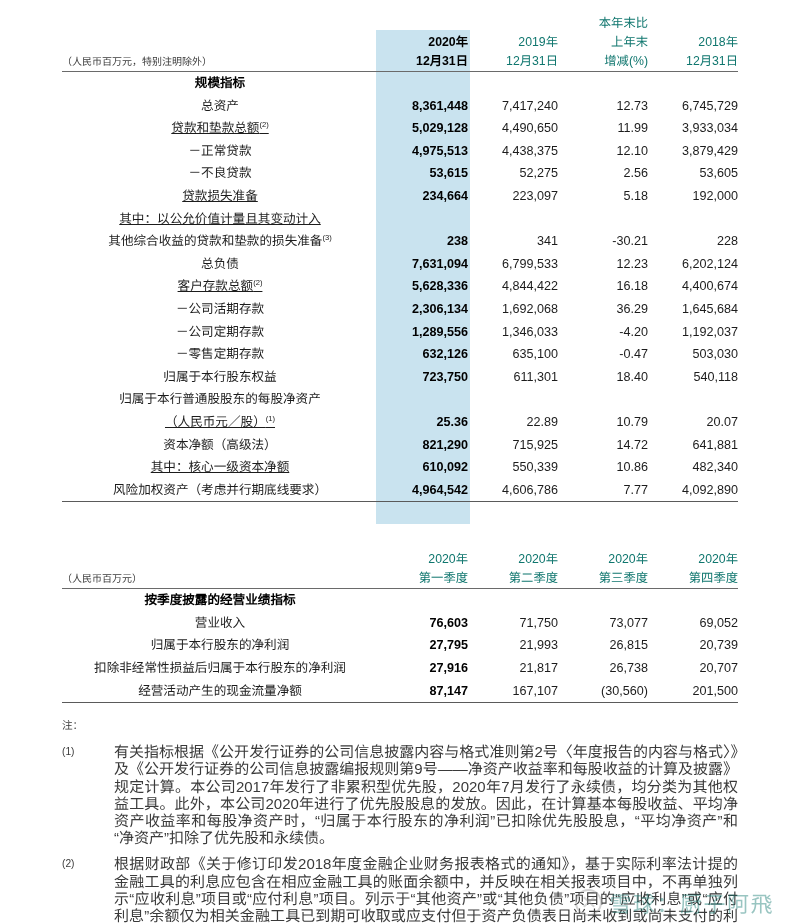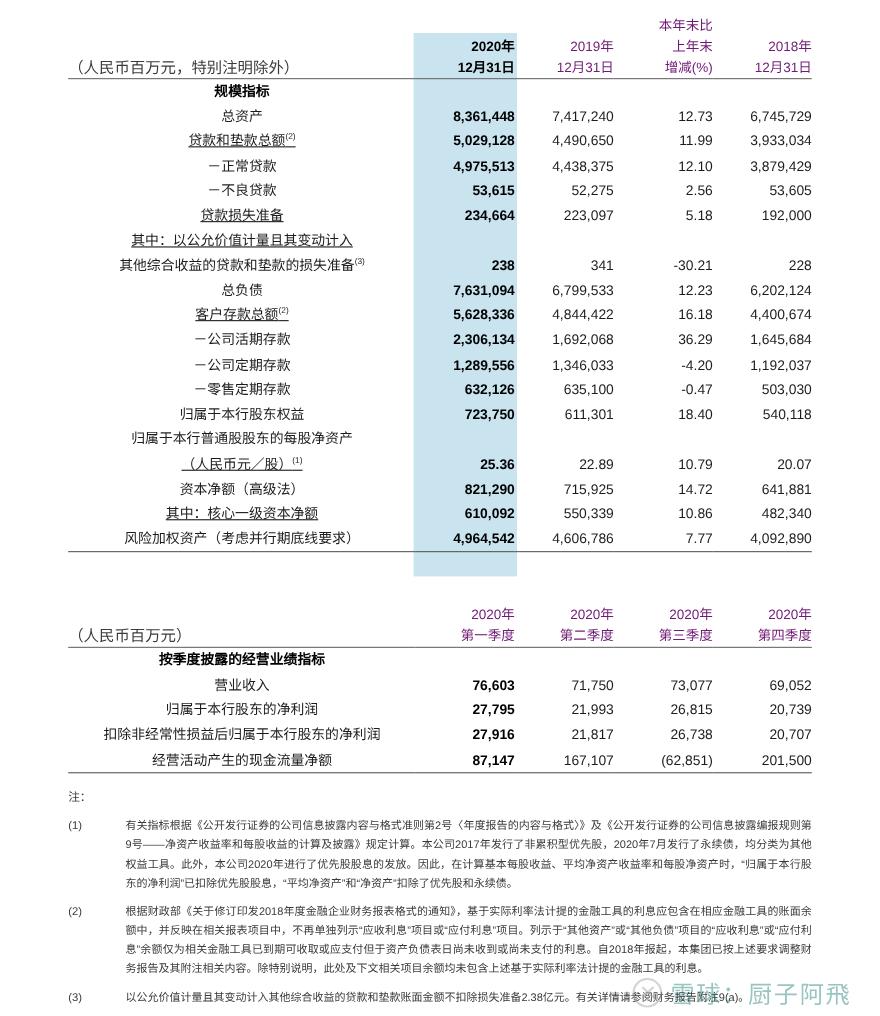--- a/index.html
+++ b/index.html
@@ -43,28 +43,28 @@
     padding: 0;
     vertical-align: bottom;
     font-weight: normal;
   }
 
   
   .hdr-cell {
     text-align: right;
     font-size: 12.3px;
     line-height: 19px;
-    color: #701a75;
+    color: #0f766e;
     padding-right: 2px;
     white-space: nowrap;
   }
   .hdr-cell.first-col { font-weight: bold; color: #000; }
   .hdr-unit {
     text-align: left;
-    font-size: 14px;
+    font-size: 10px;
     color: #3b3b3b;
     line-height: 19px;
     vertical-align: bottom;
     padding-bottom: 1px;
   }
 
   tr.rule-row td {
     border-bottom: 1.1px solid #6a6a6a;
     height: 0;
     padding: 0;
@@ -136,21 +136,21 @@
   }
   .note-marker {
     width: 52px;
     flex: 0 0 52px;
     font-size: 10.2px;
     line-height: 17.2px;
     color: #3a3a3a;
   }
   .note-body {
     flex: 1 1 auto;
-    font-size: 10px;
+    font-size: 15px;
     line-height: 17.2px;
     color: #3a3a3a;
     text-align: justify;
     text-justify: inter-ideograph;
   }
 
   
   .watermark {
     position: absolute;
     right: 26px;
@@ -428,21 +428,21 @@
             <td class="lbl">扣除非经常性损益后归属于本行股东的净利润</td>
             <td class="num primary">27,916</td>
             <td class="num">21,817</td>
             <td class="num">26,738</td>
             <td class="num">20,707</td>
           </tr>
           <tr>
             <td class="lbl">经营活动产生的现金流量净额</td>
             <td class="num primary">87,147</td>
             <td class="num">167,107</td>
-            <td class="num">(62,851)</td>
+            <td class="num">(30,560)</td>
             <td class="num">201,500</td>
           </tr>
         </tbody>
       <tfoot>
         <tr class="rule-bottom">
             <td colspan="5"></td>
           </tr>
       </tfoot>
     </table>
   </div>

